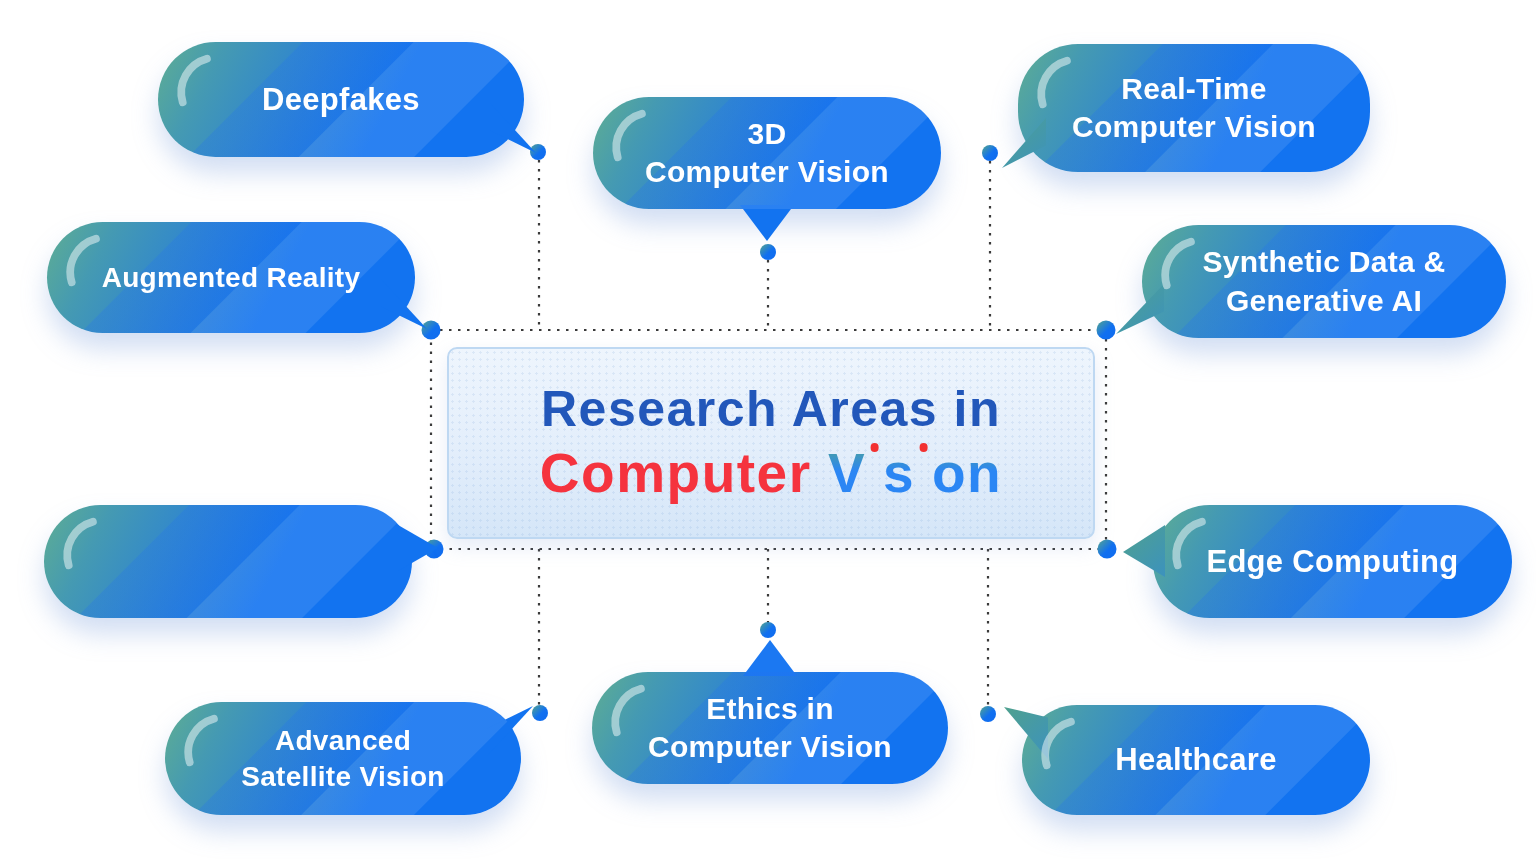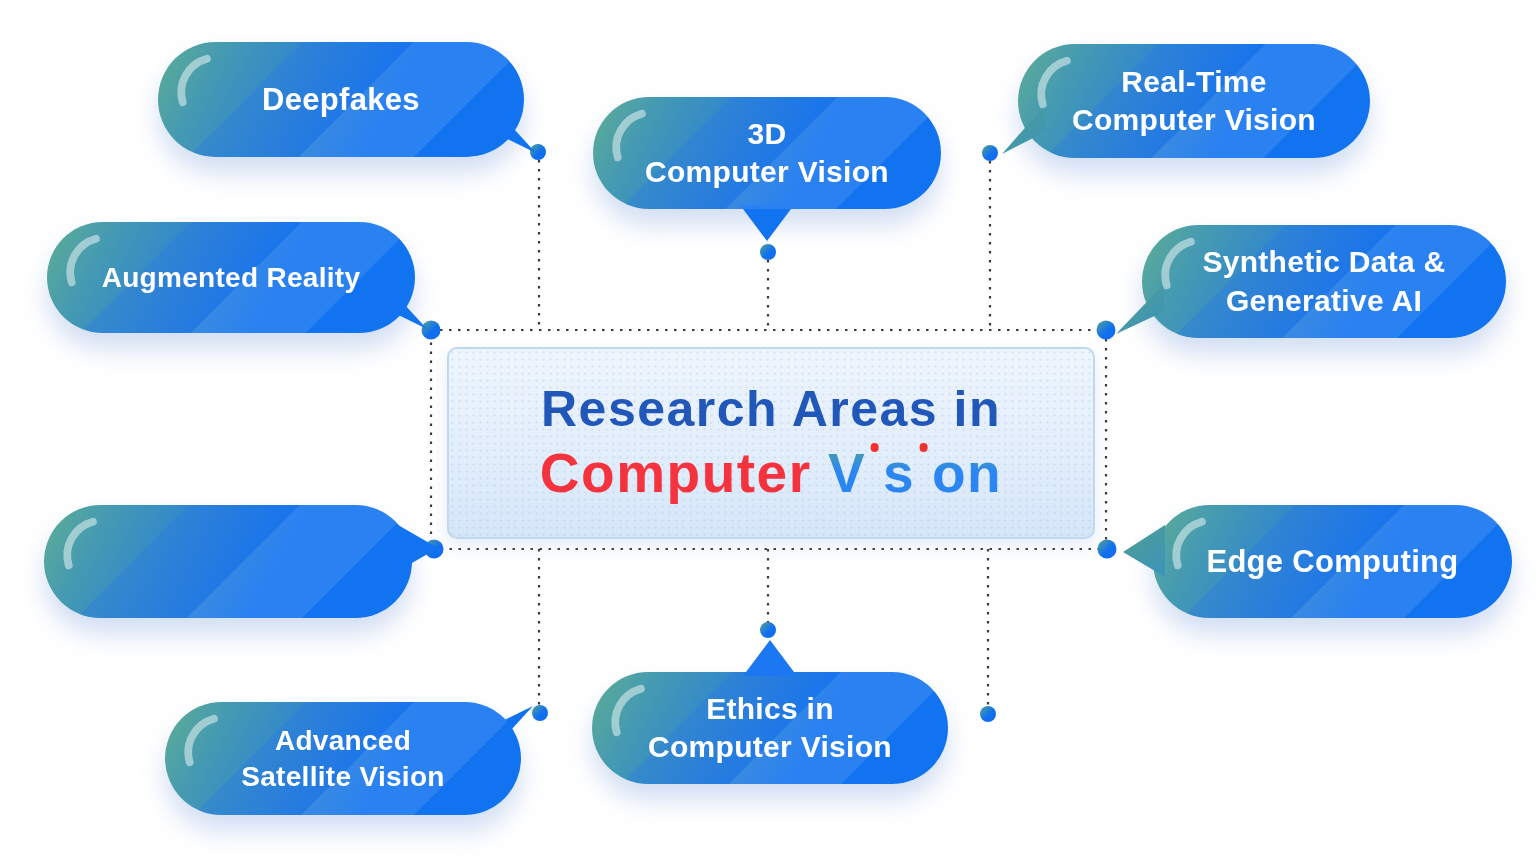--- a/index.html
+++ b/index.html
@@ -74,21 +74,21 @@
     clip-path:polygon(0 0,100% 0,50% 100%);}
   .tail-t::after{left:50%;top:-32px;margin-left:-27px;width:54px;height:36px;background:#1b78f2;
     clip-path:polygon(50% 0,100% 100%,0 100%);}
   
   .b-deepfakes{left:158px;top:42px;width:366px;height:115px;font-size:31px;}
   .b-ar{left:47px;top:222px;width:368px;height:111px;font-size:28px;}
   .b-vm{left:44px;top:505px;width:368px;height:113px;font-size:31px;}
   .b-sat{left:165px;top:702px;width:356px;height:113px;font-size:28px;}
   .b-3d{left:593px;top:97px;width:348px;height:112px;font-size:30px;}
   .b-ethics{left:592px;top:672px;width:356px;height:112px;font-size:30px;}
-  .b-rt{left:1018px;top:44px;width:352px;height:114px;font-size:30px;}
+  .b-rt{left:1018px;top:44px;width:352px;height:128px;font-size:30px;}
   .b-syn{left:1142px;top:225px;width:364px;height:113px;font-size:30px;}
   .b-edge{left:1153px;top:505px;width:359px;height:113px;font-size:31px;}
   .b-hc{left:1022px;top:705px;width:348px;height:110px;font-size:31px;}
   .b-syn.tail-bl::after{left:-26px;width:48px;}
 </style>
 </head>
 <body>
 
 <div class="stage">
 
@@ -187,14 +187,20 @@
 Generative AI</span>
   </div>
 
   <div class="bubble b-edge tail-l">
     <svg class="shine" viewBox="0 0 64 64">
         <path d="M9 52 A 36 36 0 0 1 34 7" stroke="rgba(255,255,255,0.48)" stroke-width="8" fill="none" stroke-linecap="round"></path>
       </svg>
     <span class="blabel">Edge Computing</span>
   </div>
 
+  <div class="bubble b-hc tail-tl">
+    <svg class="shine" viewBox="0 0 64 64">
+        <path d="M9 52 A 36 36 0 0 1 34 7" stroke="rgba(255,255,255,0.48)" stroke-width="8" fill="none" stroke-linecap="round"></path>
+      </svg>
+    <span class="blabel">Healthcare</span>
+  </div>
 
 </div>
 
 </body></html>

